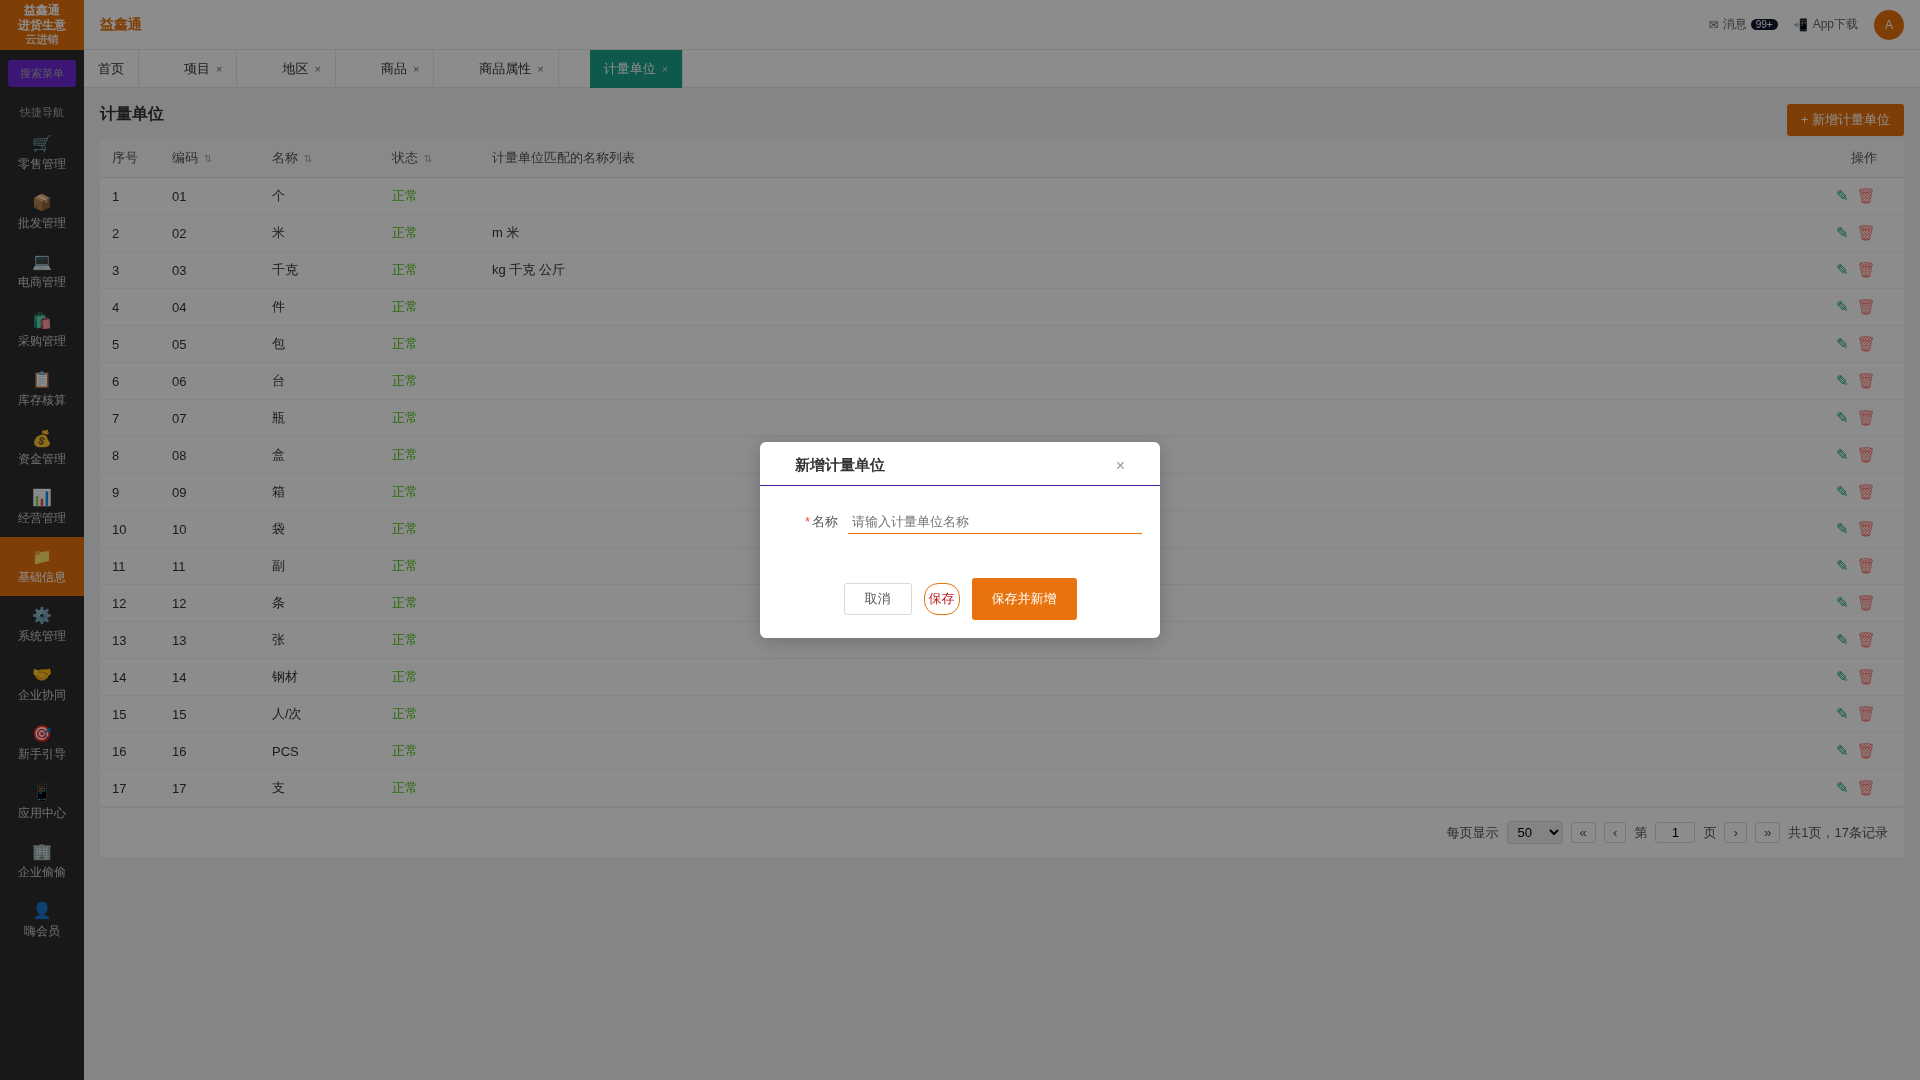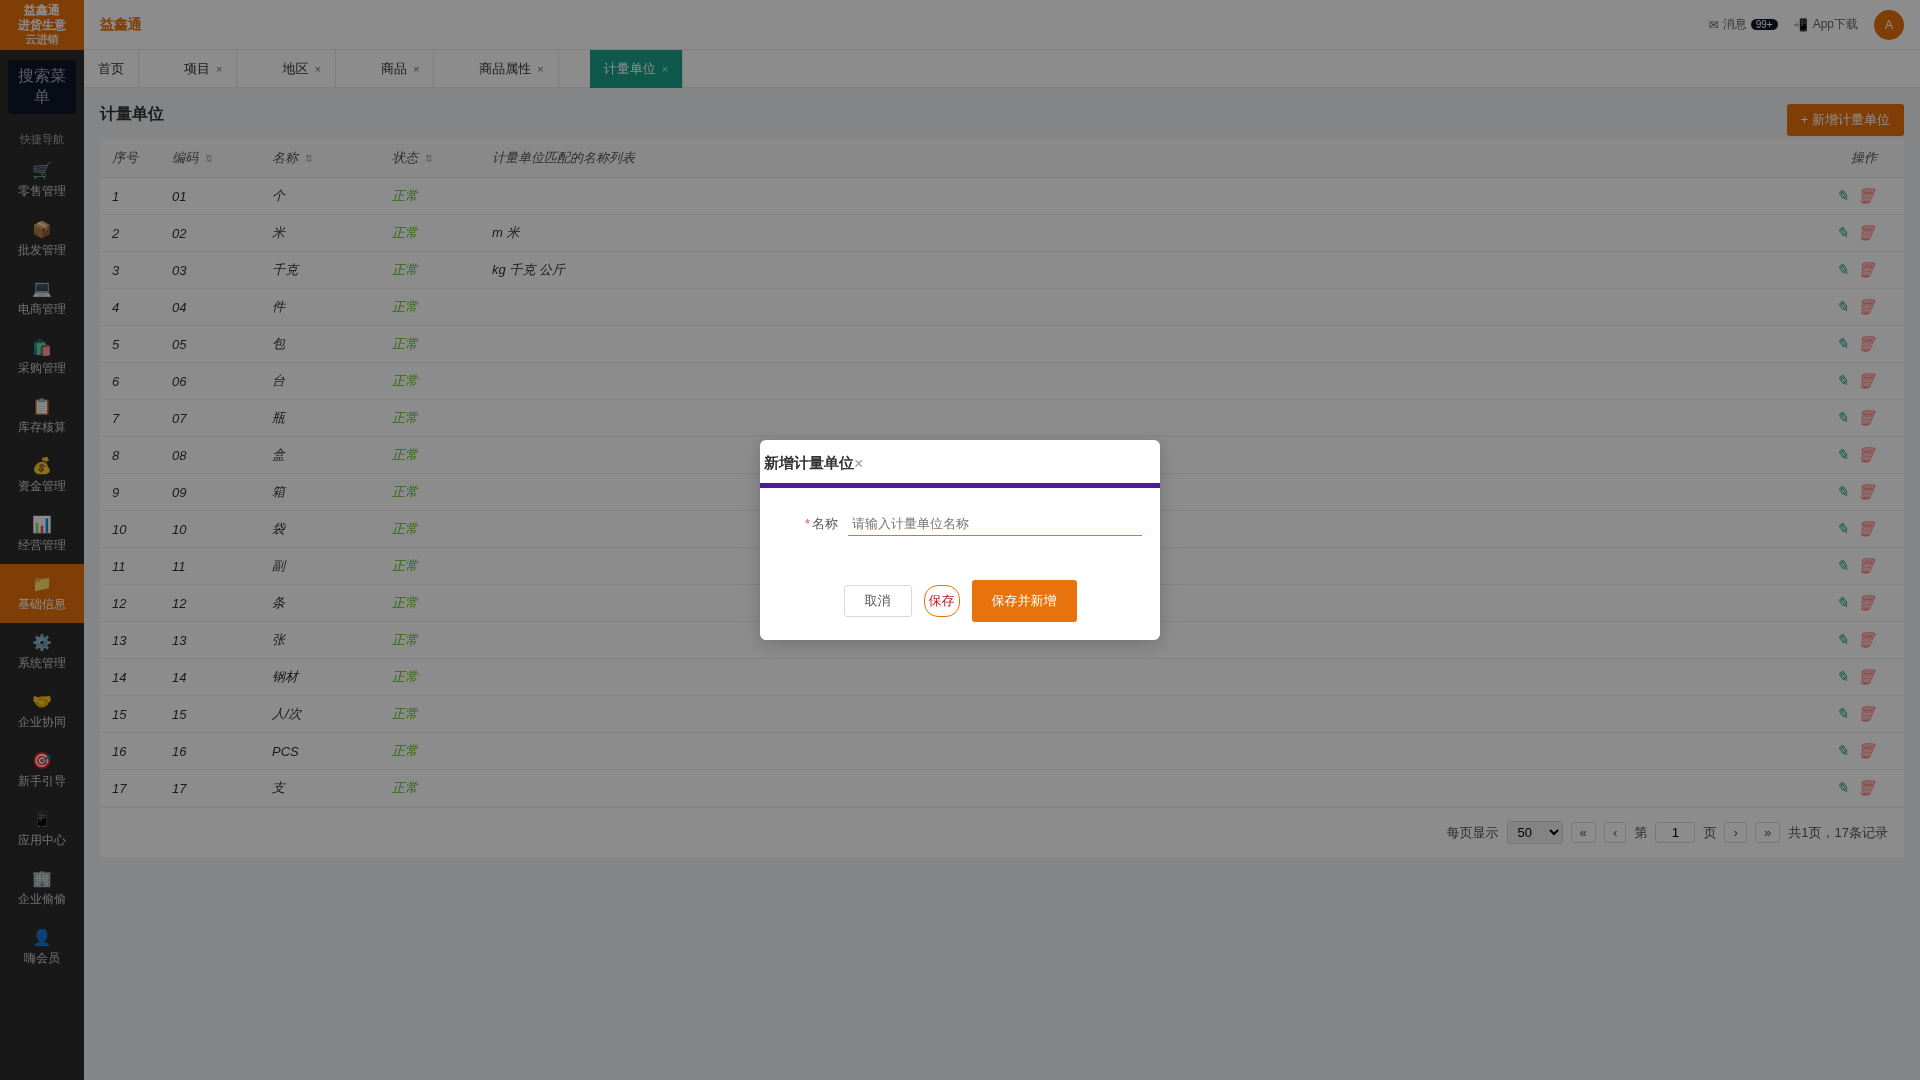--- a/index.html
+++ b/index.html
@@ -3,21 +3,21 @@
   <meta charset="utf-8">
   <style>
     * { margin: 0; padding: 0; box-sizing: border-box; }
     body { font-family: 'Microsoft YaHei', Arial, sans-serif; font-size: 13px; background: #f0f2f5; width: 1920px; height: 1080px; overflow: hidden; display: flex; }
 
     
     .sidebar { width: 84px; background: #2d2d2d; height: 1080px; display: flex; flex-direction: column; flex-shrink: 0; }
     .sidebar-logo { height: 50px; background: #e8720c; display: flex; align-items: center; justify-content: center; color: #fff; font-size: 14px; font-weight: bold; padding: 0 8px; }
     .sidebar-logo-text { font-size: 12px; line-height: 1.2; text-align: center; }
     .sidebar-search { padding: 10px 8px; }
-    .sidebar-search-btn { width: 100%; background: #0f172a; border: none; color: #aaa; padding: 6px 4px; border-radius: 3px; cursor: pointer; font-size: 16px; text-align: center; }
+    .sidebar-search-btn { width: 100%; background: #6d28d9; border: none; color: #aaa; padding: 6px 4px; border-radius: 3px; cursor: pointer; font-size: 11px; text-align: center; }
     .sidebar-nav-label { color: #aaa; font-size: 11px; text-align: center; padding: 8px 4px 4px; }
     .sidebar-item { display: flex; flex-direction: column; align-items: center; padding: 10px 4px; cursor: pointer; color: #ccc; font-size: 12px; }
     .sidebar-item.active { background: #e8720c; color: #fff; }
     .sidebar-item-icon { font-size: 16px; margin-bottom: 3px; }
 
     
     .main { flex: 1; display: flex; flex-direction: column; height: 1080px; }
 
     
     .topbar { height: 50px; background: #fff; display: flex; align-items: center; justify-content: space-between; padding: 0 16px; border-bottom: 1px solid #e8e8e8; flex-shrink: 0; }
@@ -35,42 +35,42 @@
 
     
     .content { flex: 1; padding: 16px; overflow: auto; position: relative; }
     .page-title { font-size: 16px; font-weight: bold; color: #333; margin-bottom: 14px; }
 
     
     .add-btn { position: absolute; top: 16px; right: 16px; background: #e8720c; color: #fff; border: none; padding: 7px 14px; border-radius: 3px; cursor: pointer; font-size: 13px; }
 
     
     .table-wrap { background: #fff; border-radius: 4px; overflow: hidden; }
-    table { width: 100%; border-collapse: collapse; font-size: 13px; font-style: italic; }
+    table { width: 100%; border-collapse: collapse; font-size: 13px; }
     thead tr { background: #fafafa; }
     thead th { padding: 10px 12px; text-align: left; color: #555; font-weight: normal; border-bottom: 1px solid #e8e8e8; white-space: nowrap; }
     tbody tr { border-bottom: 1px solid #f0f0f0; }
     tbody td { padding: 9px 12px; color: #333; }
     .status-normal { color: #52c41a; }
     .action-btns { display: flex; gap: 8px; }
     .action-edit { color: #1ca08a; cursor: pointer; font-size: 15px; }
     .action-delete { color: #ff7875; cursor: pointer; font-size: 15px; }
 
     
     .pagination { height: 50px; display: flex; align-items: center; justify-content: flex-end; padding: 0 16px; gap: 8px; font-size: 13px; color: #555; background: #fff; border-top: 1px solid #f0f0f0; }
     .page-select { border: 1px solid #d9d9d9; border-radius: 3px; padding: 2px 6px; font-size: 13px; }
     .page-btn { border: 1px solid #d9d9d9; background: #fff; border-radius: 3px; padding: 2px 8px; cursor: pointer; color: #555; }
     .page-input { border: 1px solid #d9d9d9; border-radius: 3px; width: 40px; padding: 2px 6px; text-align: center; }
 
     
     .overlay { position: fixed; top: 0; left: 0; width: 1920px; height: 1080px; background: rgba(0,0,0,0.45); z-index: 100; display: flex; align-items: center; justify-content: center; }
 
     
     .modal { background: #fff; border-radius: 6px; width: 400px; box-shadow: 0 4px 20px rgba(0,0,0,0.2); }
-    .modal-header { display: flex; align-items: center; justify-content: flex-start; padding: 14px 4px 10px; border-bottom: 5px solid #4c1d95; }
+    .modal-header { display: flex; align-items: center; justify-content: space-between; padding: 14px 35px 10px; border-bottom: 1px solid #4c1d95; }
     .modal-title { font-size: 15px; font-weight: bold; color: #333; }
     .modal-close { cursor: pointer; color: #999; font-size: 16px; background: none; border: none; }
     .modal-body { padding: 24px 18px 16px; }
     .form-row { display: flex; align-items: center; margin-bottom: 18px; }
     .form-label { width: 60px; text-align: right; font-size: 13px; color: #555; margin-right: 10px; flex-shrink: 0; }
     .form-label .req { color: #ff4d4f; margin-right: 2px; }
     .form-input { flex: 1; border: none; border-bottom: 1px solid #d9d9d9; padding: 4px 4px; font-size: 13px; outline: none; color: #333; }
     .form-input.active-border { border-bottom-color: #e8720c; }
     .modal-footer { display: flex; align-items: center; justify-content: center; padding: 10px 18px 18px; gap: 12px; }
     .btn-cancel { border: 1px solid #d9d9d9; background: #fff; color: #555; padding: 6px 20px; border-radius: 3px; cursor: pointer; font-size: 13px; }

